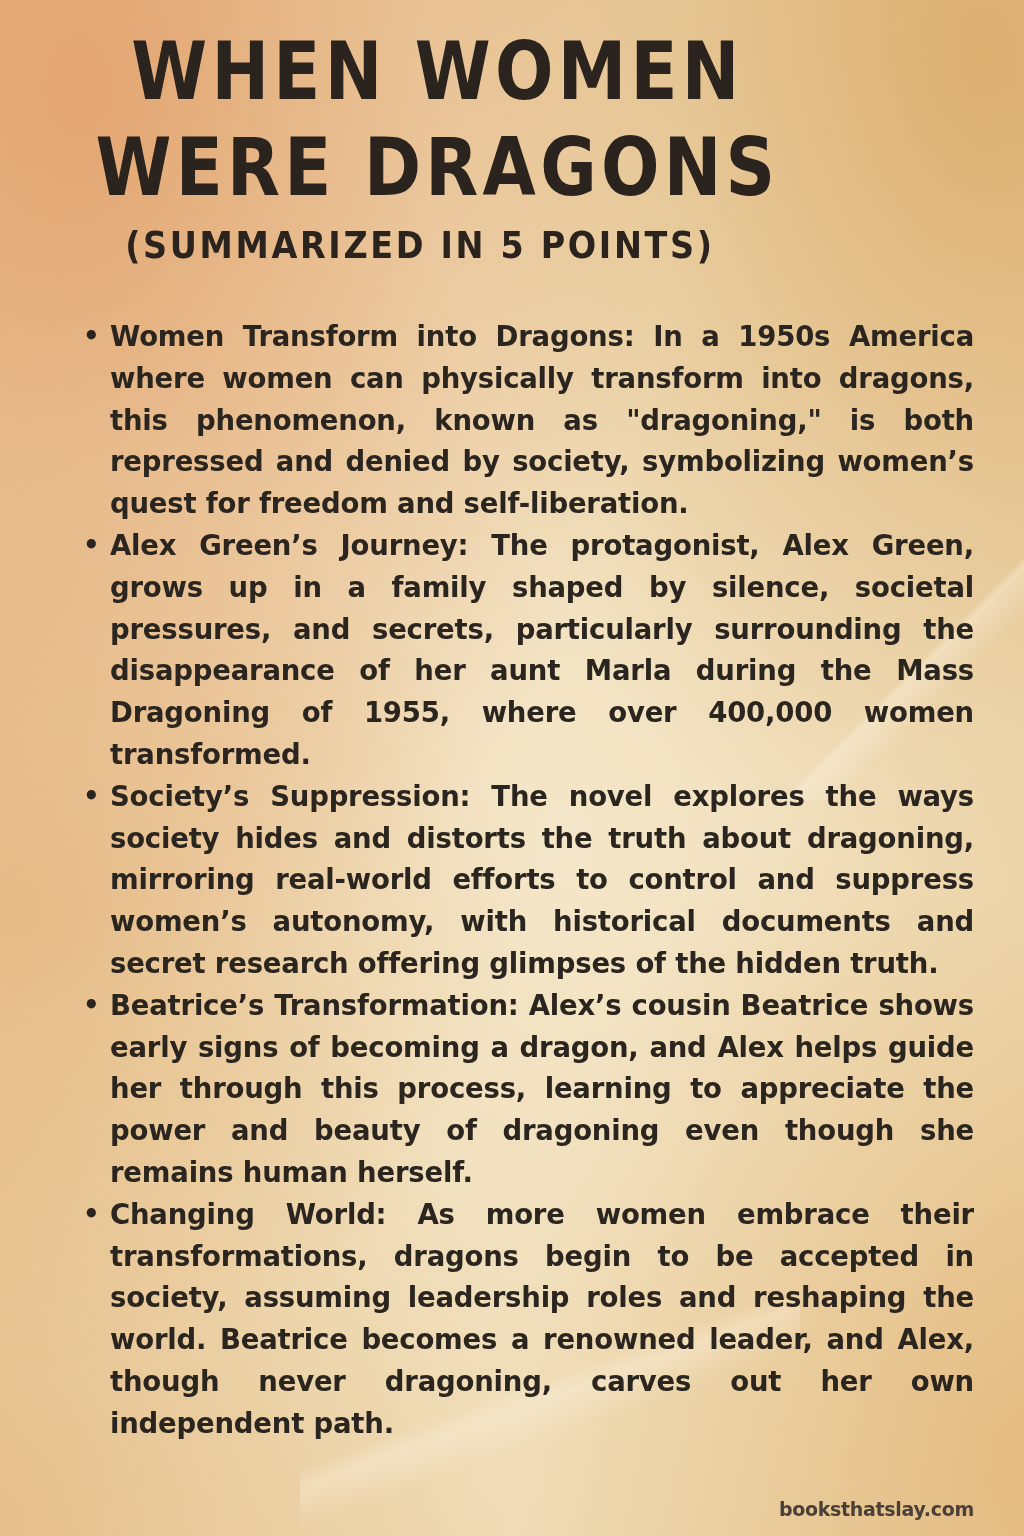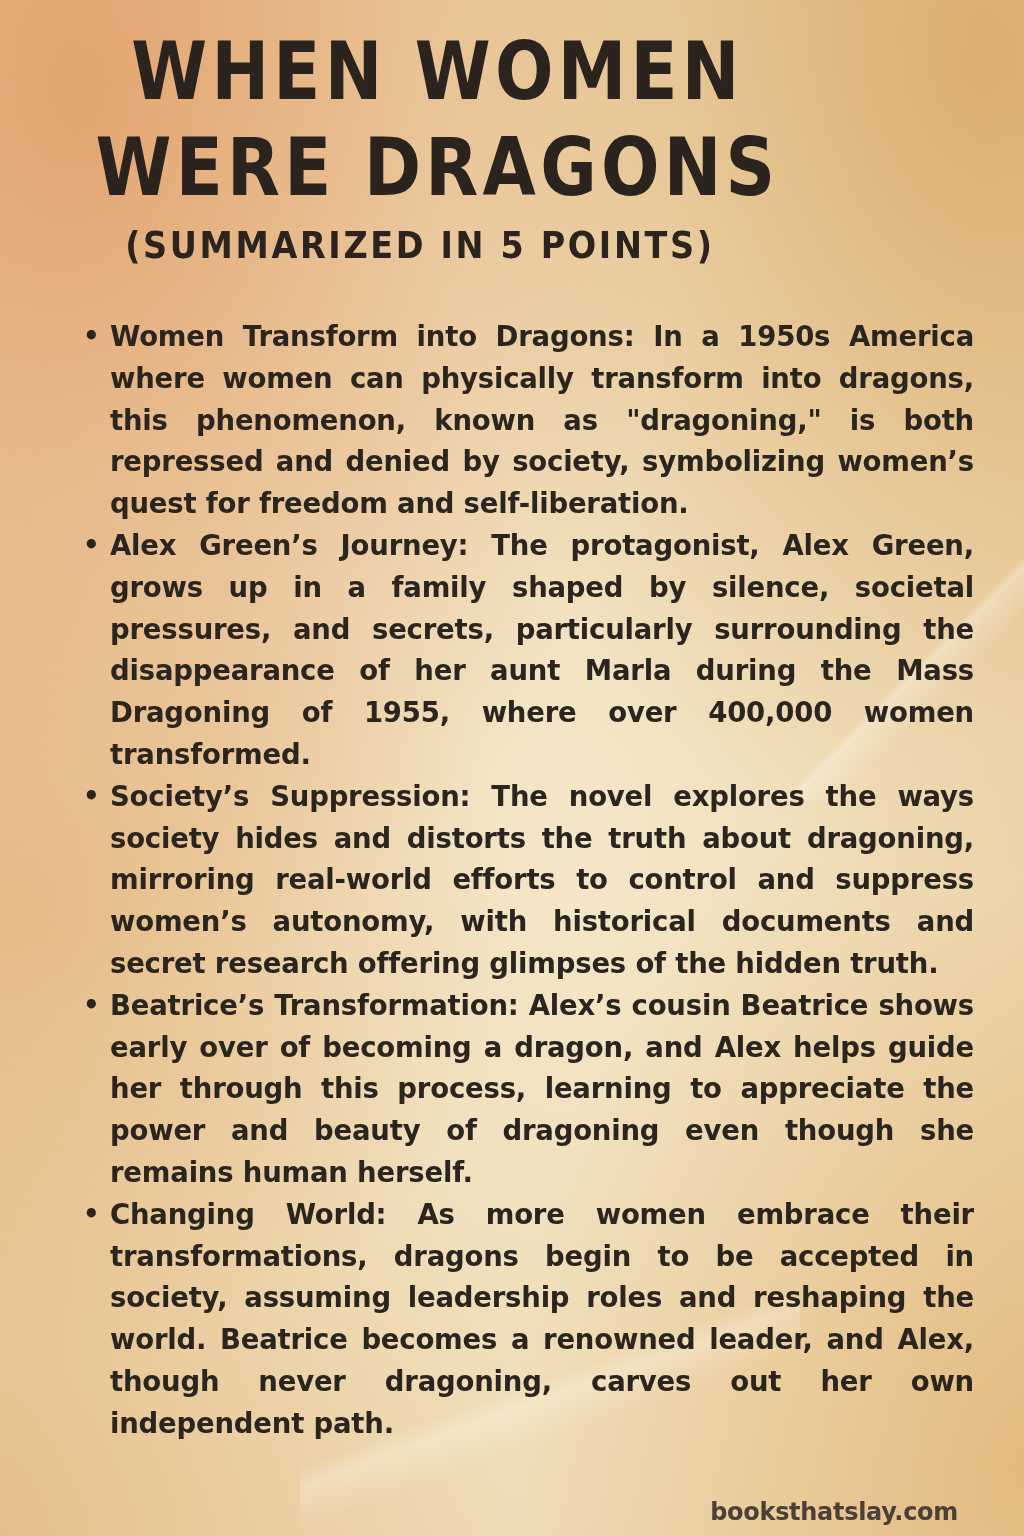--- a/index.html
+++ b/index.html
@@ -85,25 +85,25 @@
     }
     .bullet {
       position: absolute;
       left: 3px;
       top: 0;
       font-size: 26px;
       line-height: 41.8px;
     }
     .watermark {
       position: absolute;
-      right: 66px;
+      right: 50px;
       top: 1498px;
       font-family: "DejaVu Sans", sans-serif;
       font-weight: bold;
-      font-size: 24px;
+      font-size: 19px;
       color: #4a4038;
       letter-spacing: -0.3px;
     }
   </style>
 </head>
 <body>
 
 <div class="paper-crease crease-1"></div>
 <div class="paper-crease crease-2"></div>
 
@@ -120,21 +120,21 @@
   <li class="point">
     <span class="bullet">•</span>
     <span>Alex Green’s Journey: The protagonist, Alex Green, grows up in a family shaped by silence, societal pressures, and secrets, particularly surrounding the disappearance of her aunt Marla during the Mass Dragoning of 1955, where over 400,000 women transformed.</span>
   </li>
   <li class="point">
     <span class="bullet">•</span>
     <span>Society’s Suppression: The novel explores the ways society hides and distorts the truth about dragoning, mirroring real-world efforts to control and suppress women’s autonomy, with historical documents and secret research offering glimpses of the hidden truth.</span>
   </li>
   <li class="point">
     <span class="bullet">•</span>
-    <span>Beatrice’s Transformation: Alex’s cousin Beatrice shows early over of becoming a dragon, and Alex helps guide her through this process, learning to appreciate the power and beauty of dragoning even though she remains human herself.</span>
+    <span>Beatrice’s Transformation: Alex’s cousin Beatrice shows early signs of becoming a dragon, and Alex helps guide her through this process, learning to appreciate the power and beauty of dragoning even though she remains human herself.</span>
   </li>
   <li class="point">
     <span class="bullet">•</span>
     <span>Changing World: As more women embrace their transformations, dragons begin to be accepted in society, assuming leadership roles and reshaping the world. Beatrice becomes a renowned leader, and Alex, though never dragoning, carves out her own independent path.</span>
   </li>
 </ul>
 
 <div class="watermark">booksthatslay.com</div>
 
 </body></html>

